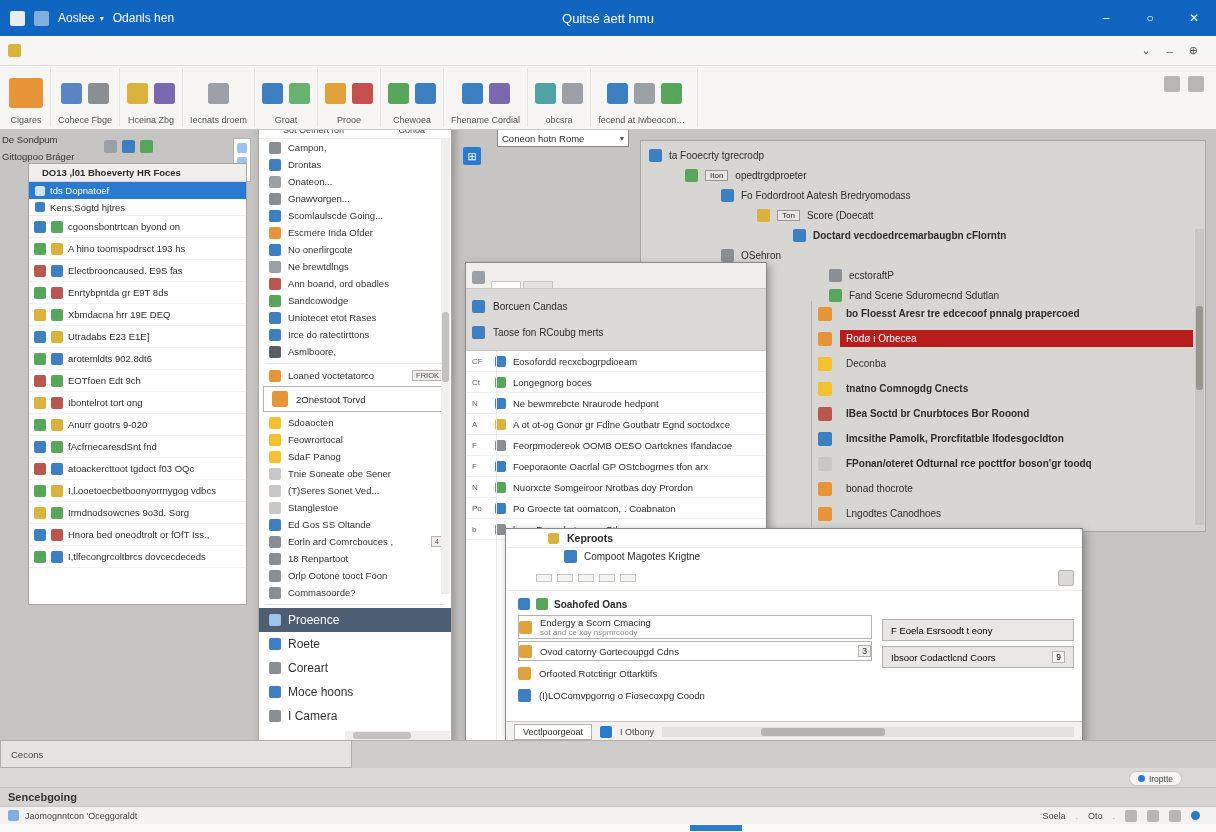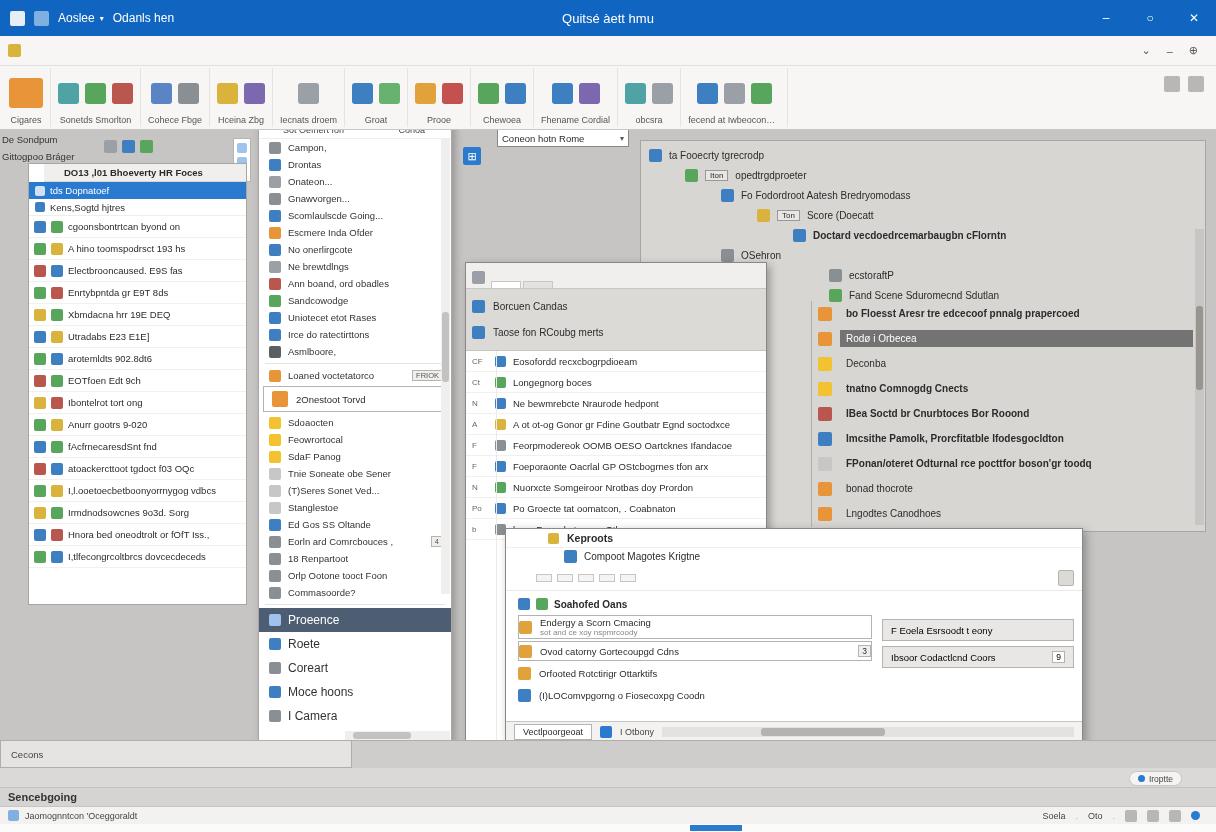--- a/index.html
+++ b/index.html
@@ -43,21 +43,21 @@
   .mini-vtb { position:absolute; left:233px; top:138px; width:18px; height:44px; background:#fff; border:1px solid #b5b3b1; z-index:3; display:flex; flex-direction:column; gap:4px; align-items:center; padding-top:4px; }
   .mini-vtb span { width:10px; height:10px; background:#9fc3ea; border-radius:2px; }
   .ws-dropdown { position:absolute; left:497px; top:129px; width:132px; height:18px; background:#fff; border:1px solid #8a8886; display:flex; align-items:center; font-size:9.5px; padding:0 4px; gap:4px; z-index:3; }
   .ws-dropdown .dd-chevron { margin-left:auto; font-size:8px; color:#555; }
   .ws-bluetile { position:absolute; left:463px; top:147px; width:18px; height:18px; background:#2a7ad0; color:#fff; font-size:11px; display:flex; align-items:center; justify-content:center; border-radius:2px; z-index:3; }
   .rail-strip { position:absolute; left:5px; top:168px; display:flex; flex-direction:column; gap:12px; z-index:2; }
   .rail-ic { width:12px; height:12px; border-radius:2px; }
   .sq { width:12px; height:12px; border-radius:2px; display:inline-block; flex:none; }
   
   .left-panel { position:absolute; left:28px; top:163px; width:219px; height:442px; background:#fff; border:1px solid #a8a6a4; z-index:4; display:flex; flex-direction:column; overflow:hidden; }
-  .lp-header { height:18px; background:#f0efee; border-bottom:1px solid #d8d6d4; font-size:9.5px; font-weight:bold; display:flex; align-items:center; padding:0 20px; white-space:nowrap;margin-left:15px; }
+  .lp-header { height:18px; background:#f0efee; border-bottom:1px solid #d8d6d4; font-size:9.5px; font-weight:bold; display:flex; align-items:center; padding:0 13px; white-space:nowrap; }
   .lp-selected { height:17px; background:#2a7ad0; color:#fff; font-size:9.5px; display:flex; align-items:center; gap:5px; padding:0 6px; }
   .lp-selected .sq { width:10px; height:10px; background:#cfe2f5; }
   .lp-subheader { height:17px; font-size:9.5px; display:flex; align-items:center; gap:5px; padding:0 6px; border-bottom:1px solid #eee; }
   .lp-subheader .sq { width:10px; height:10px; background:#3e7fc1; }
   .lp-list { flex:1; }
   .lp-row { display:flex; align-items:center; gap:5px; height:22px; padding:0 5px; font-size:9.5px; border-bottom:1px solid #f2f1f0; white-space:nowrap; }
   .lp-label { overflow:hidden; text-overflow:ellipsis; }
   
   .menu-panel { position:absolute; left:258px; top:120px; width:194px; height:622px; background:#fff; border:1px solid #aaa8a6; box-shadow:3px 3px 8px rgba(0,0,0,.25); z-index:6; overflow:hidden; }
   .mp-header { height:18px; display:flex; align-items:center; justify-content:space-between; font-size:9px; color:#444; padding:0 26px 0 24px; border-bottom:1px solid #efeeec; }
@@ -94,21 +94,21 @@
   .rp-tree { position:absolute; left:0; top:4px; right:0; }
   .rp-tree-row { display:flex; align-items:center; gap:7px; height:20px; font-size:10px; white-space:nowrap; }
   .rp-tree-row.bold { font-weight:bold; }
   .rp-tag { font-size:8px; border:1px solid #9a9896; background:#e9e7e5; padding:0 4px; flex:none; }
   .rp-tree-row .tic { width:13px; height:13px; border-radius:2px; background:#3e7fc1; flex:none; }
   .rp-items { position:absolute; left:170px; right:12px; top:160px; bottom:4px; border-left:1px solid #b3b1af; padding-left:6px; }
   .rp-item { display:flex; align-items:center; gap:8px; height:25px; font-size:10px; white-space:nowrap; }
   .rp-item .ic { width:14px; height:14px; border-radius:2px; background:#e8953a; flex:none; }
   .rp-item .lbl { flex:1; padding:3px 6px; overflow:hidden; text-overflow:ellipsis; }
   .rp-item.bold .lbl { font-weight:bold; }
-  .rp-item.selected .lbl { background:#737373; color:#fff; }
+  .rp-item.selected .lbl { background:#b91c1c; color:#fff; }
   .rp-vscroll { position:absolute; right:1px; top:88px; bottom:6px; width:9px; background:#c8c6c4; }
   .rp-vscroll .thumb { position:absolute; left:1px; top:26%; width:7px; height:84px; background:#98968f; border-radius:3px; }
   
   .report-dialog { position:absolute; left:505px; top:528px; width:578px; height:215px; background:#fff; border:1px solid #8a8886; box-shadow:3px 3px 9px rgba(0,0,0,.3); z-index:7; display:flex; flex-direction:column; overflow:hidden; }
   .rd-titlerow { height:20px; display:flex; align-items:center; gap:8px; padding:0 8px 0 42px; font-size:10.5px; font-weight:bold; border-bottom:1px solid #f0efee; }
   .rd-titlerow .sq { width:11px; height:11px; background:#d9b33c; }
   .rd-subrow { height:18px; display:flex; align-items:center; gap:7px; padding:0 8px 0 58px; font-size:10px; }
   .rd-subrow .sq { width:13px; height:13px; background:#3e7fc1; }
   .rd-toolbar { height:27px; display:flex; align-items:center; gap:5px; padding:0 8px 0 30px; border-bottom:1px solid #eceae8; }
   .rd-btn { border:1px solid #c8c6c4; background:#f5f4f2; font-size:9px; padding:3px 7px; white-space:nowrap; color:#333; }
@@ -196,28 +196,20 @@
   <div class="ribbon">
     <div class="rgroup">
       <div class="rgroup-icons">
         <span class="ricon big"></span>
       </div>
       <span class="rgroup-label">Cigares</span>
     </div>
     <div class="rgroups">
         <div class="rgroup">
         <div class="rgroup-icons">
-          <span class="ricon" style="background: rgb(79, 163, 165);"></span>
-          <span class="ricon" style="background: rgb(88, 165, 92);"></span>
-          <span class="ricon" style="background: rgb(185, 87, 78);"></span>
-        </div>
-        <span class="rgroup-label">Sonetds Smorlton</span>
-      </div>
-        <div class="rgroup">
-        <div class="rgroup-icons">
           <span class="ricon" style="background: rgb(91, 132, 196);"></span>
           <span class="ricon" style="background: rgb(138, 143, 148);"></span>
 
         </div>
         <span class="rgroup-label">Cohece Fbge</span>
       </div>
         <div class="rgroup">
         <div class="rgroup-icons">
           <span class="ricon" style="background: rgb(217, 179, 60);"></span>
           <span class="ricon" style="background: rgb(123, 104, 174);"></span>

